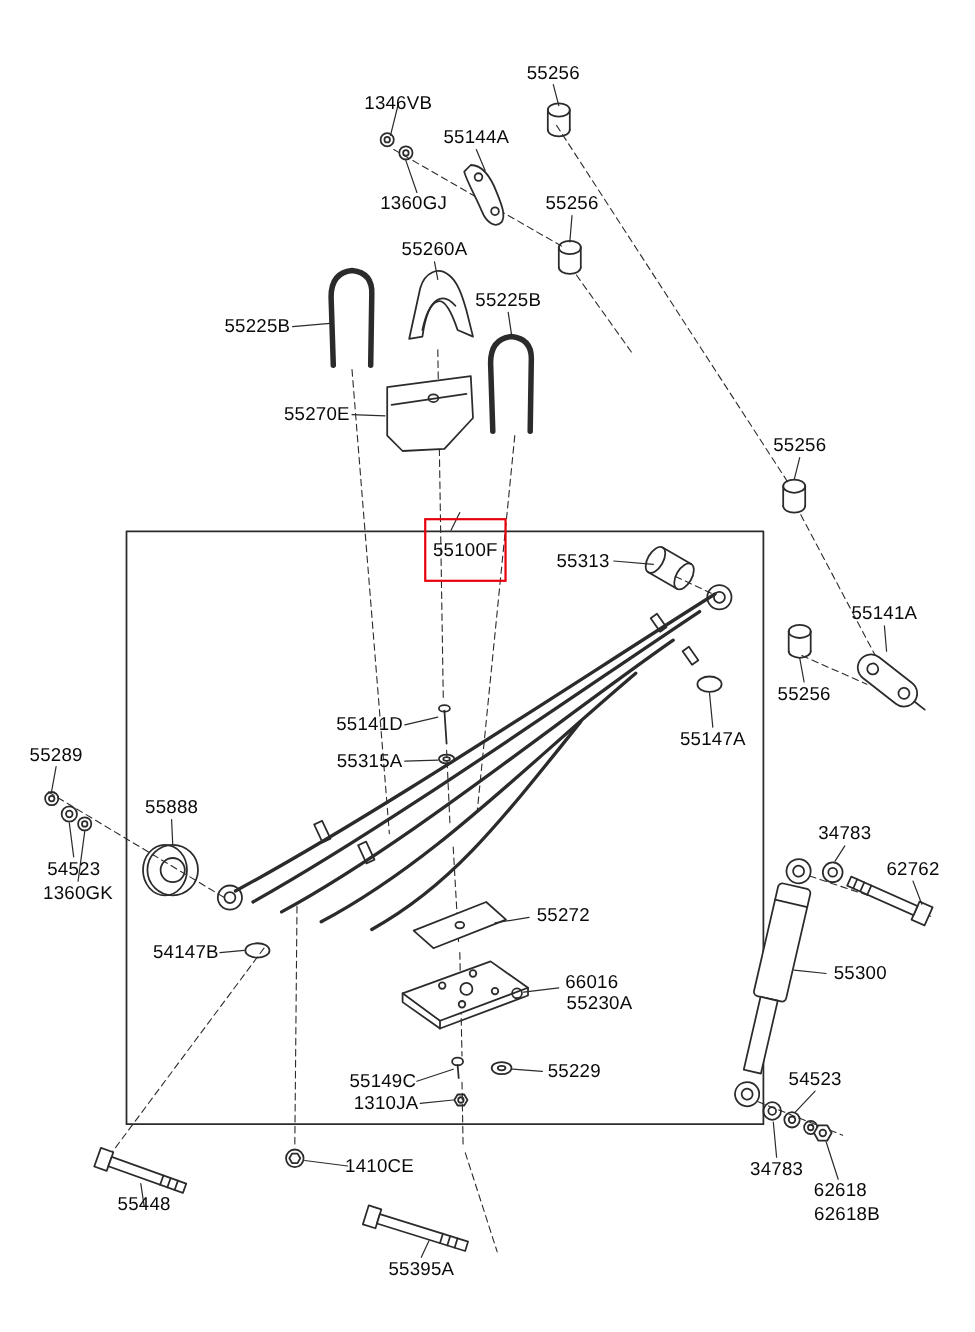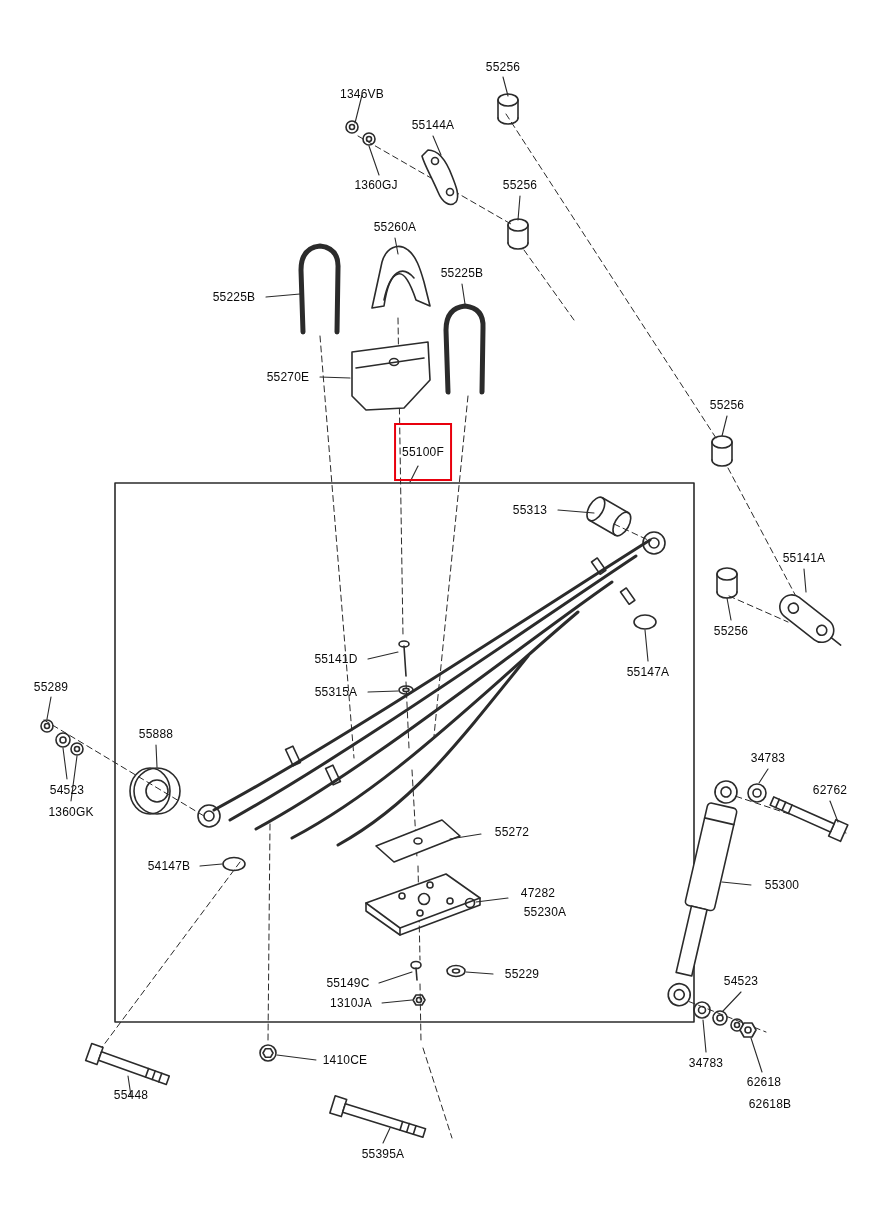--- a/index.html
+++ b/index.html
@@ -5,23 +5,23 @@
   html,body{margin:0;padding:0;background:#ffffff;}
   .stage{position:relative;width:886px;height:1211px;background:#fff;overflow:hidden;
          font-family:"Liberation Sans", sans-serif;}
   svg{position:absolute;left:0;top:0;}
   svg *{stroke:#2b2b2b;fill:none;stroke-width:1.6;stroke-linecap:round;stroke-linejoin:round;}
   .ld{stroke-width:1.1;}
   .dash{stroke-width:1;stroke-dasharray:6 4;}
   .thick{stroke-width:3;}
   .rod{stroke-width:5;}
   .fillw{fill:#ffffff;}
-  .lbl{position:absolute;transform:translate(-50%,-50%);font-size:12px;color:#0a0a0a;
+  .lbl{position:absolute;transform:translate(-50%,-50%);font-size:17px;color:#0a0a0a;
        white-space:nowrap;letter-spacing:.2px;}
-  .lbl.selected{border:2px solid #e8000d;padding:16px 6px;line-height:22px;}
+  .lbl.selected{border:2px solid #e8000d;padding:16px 6px;line-height:22px;margin-top:48px;}
 </style>
 </head>
 <body>
 
 <div class="stage">
 
 <svg width="886" height="1211" viewBox="0 0 886 1211">
 
   <g>
     <rect x="115" y="483" width="579" height="539" stroke-width="1.4"></rect>
@@ -295,21 +295,21 @@
 <div class="lbl" style="left:336px;top:692px">55315A</div>
 <div class="lbl" style="left:51px;top:687px">55289</div>
 <div class="lbl" style="left:156px;top:734px">55888</div>
 <div class="lbl" style="left:67px;top:790px">54523</div>
 <div class="lbl" style="left:71px;top:812px">1360GK</div>
 <div class="lbl" style="left:169px;top:866px">54147B</div>
 <div class="lbl" style="left:512px;top:832px">55272</div>
 <div class="lbl" style="left:768px;top:758px">34783</div>
 <div class="lbl" style="left:830px;top:790px">62762</div>
 <div class="lbl" style="left:782px;top:885px">55300</div>
-<div class="lbl" style="left:538px;top:893px">47282</div>
+<div class="lbl" style="left:538px;top:893px">66016</div>
 <div class="lbl" style="left:545px;top:912px">55230A</div>
 <div class="lbl" style="left:348px;top:983px">55149C</div>
 <div class="lbl" style="left:351px;top:1003px">1310JA</div>
 <div class="lbl" style="left:522px;top:974px">55229</div>
 <div class="lbl" style="left:741px;top:981px">54523</div>
 <div class="lbl" style="left:706px;top:1063px">34783</div>
 <div class="lbl" style="left:764px;top:1082px">62618</div>
 <div class="lbl" style="left:770px;top:1104px">62618B</div>
 <div class="lbl" style="left:345px;top:1060px">1410CE</div>
 <div class="lbl" style="left:131px;top:1095px">55448</div>

